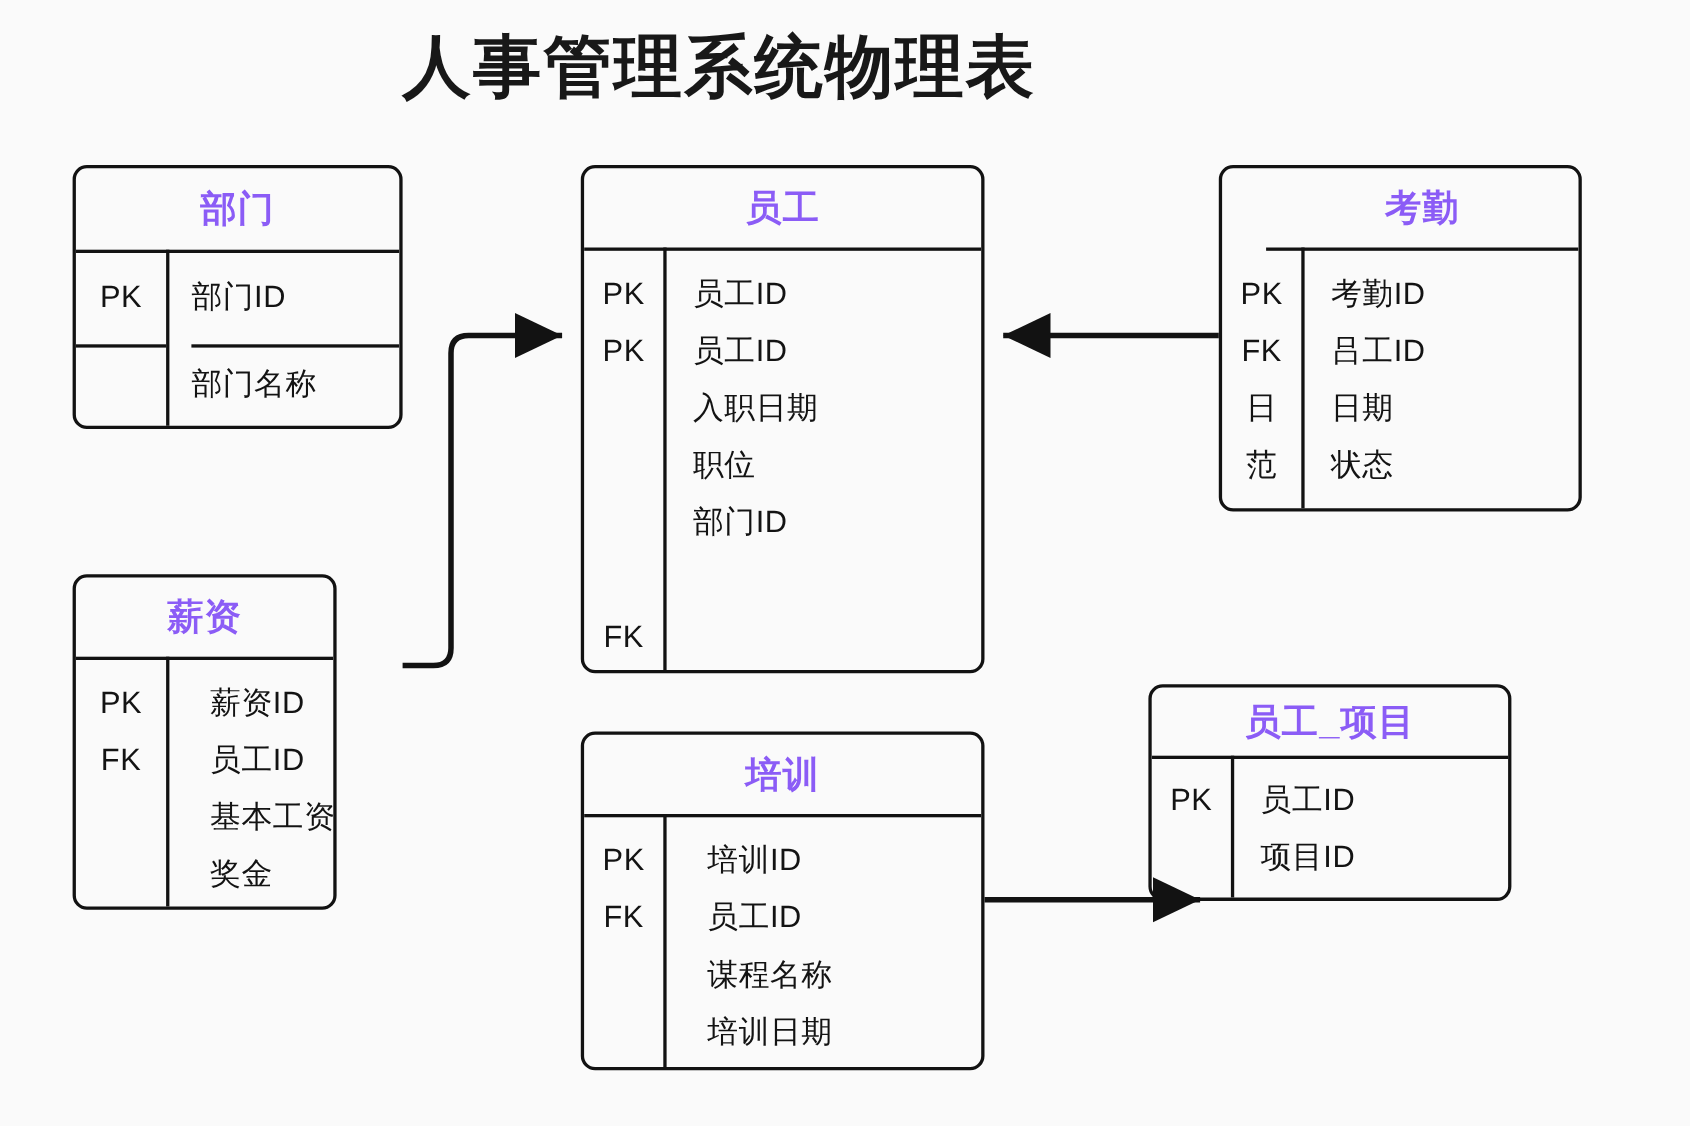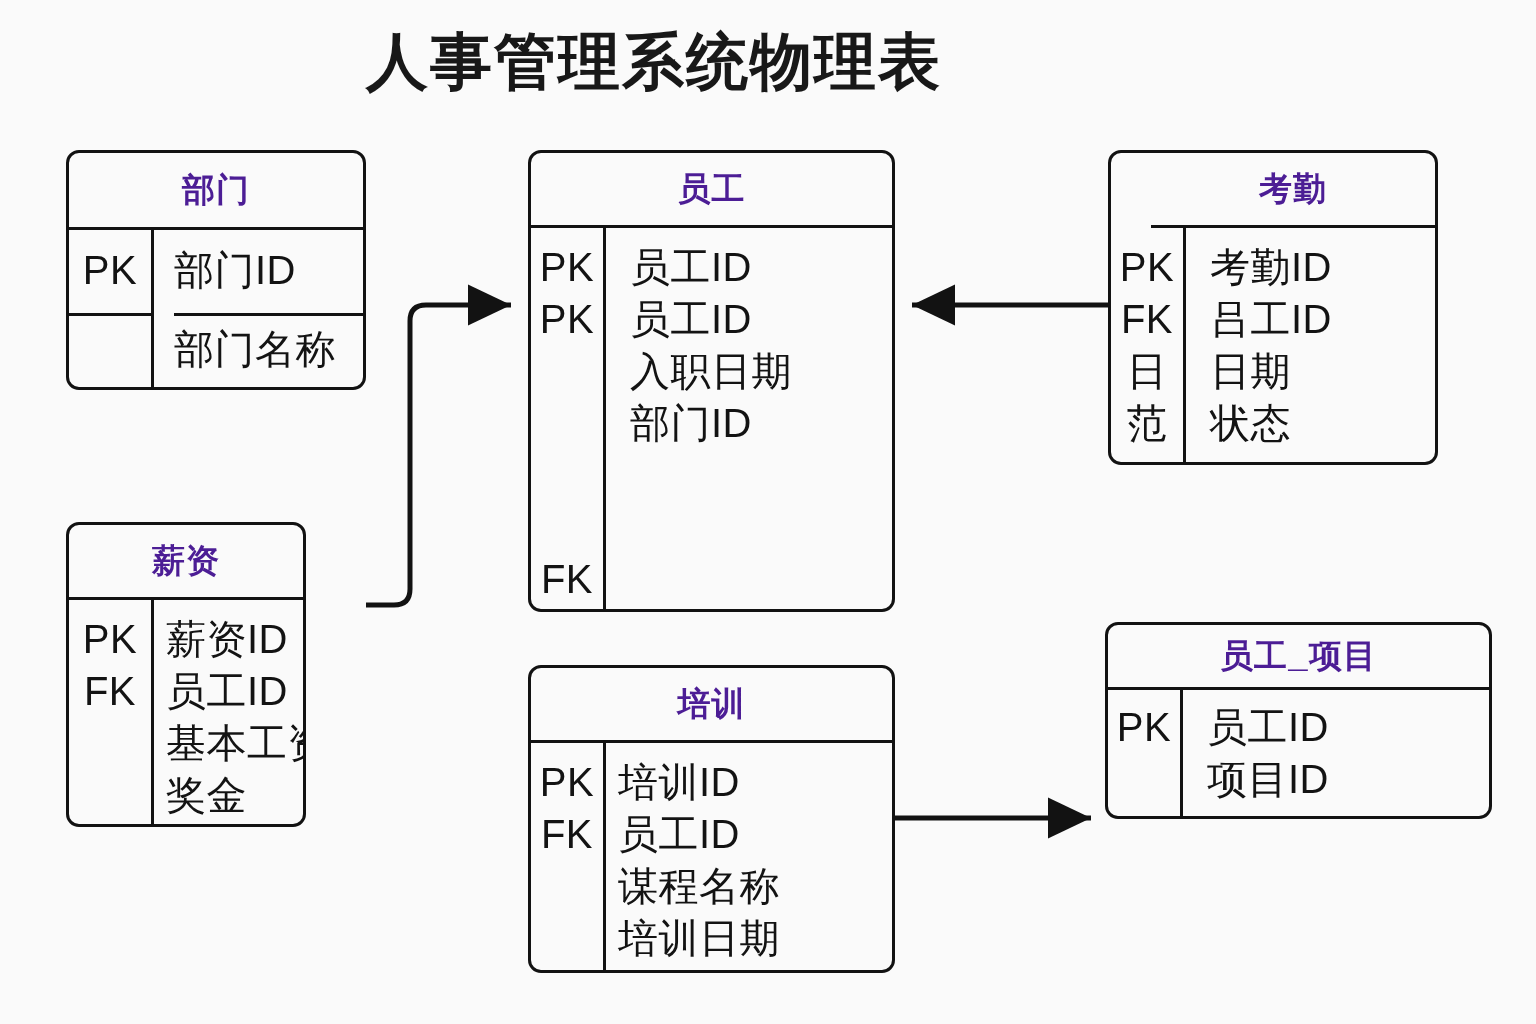--- a/index.html
+++ b/index.html
@@ -38,23 +38,22 @@
     overflow: hidden;
   }
   .entity-title {
     box-sizing: border-box;
     height: 100%;
     display: flex;
     align-items: center;
     justify-content: center;
     font-size: 33px;
     font-weight: 700;
-    color: #4c1d95;
+    color: #8b5cf6;
     letter-spacing: 1px;
-    font-family: Liberation Mono, monospace;
   }
   .entity-header {
     position: absolute;
     left: 0;
     right: 0;
     top: 0;
     border-bottom: 3px solid #121212;
   }
   .entity-body {
     position: absolute;
@@ -65,25 +64,25 @@
   }
   .col-key {
     box-sizing: border-box;
     border-right: 3px solid #121212;
     padding-top: 16px;
     flex: 0 0 auto;
   }
   .col-attr {
     box-sizing: border-box;
     padding-top: 16px;
-    padding-left: 12px;
+    padding-left: 37px;
     flex: 1 1 auto;
   }
   .cell {
-    font-size: 40px;
+    font-size: 28px;
     font-weight: 500;
     color: #131313;
     line-height: 52px;
     height: 52px;
     white-space: nowrap;
     letter-spacing: 0.5px;
   }
   .col-key .cell {
     text-align: center;
     font-weight: 500;
@@ -156,20 +155,21 @@
         <div class="cell"></div>
         <div class="cell"></div>
         <div class="cell"></div>
         <div class="cell"></div>
         <div class="cell">FK</div>
       </div>
       <div class="col-attr" style="padding-left:24px;">
         <div class="cell">员工ID</div>
         <div class="cell">员工ID</div>
         <div class="cell">入职日期</div>
+        <div class="cell">职位</div>
         <div class="cell">部门ID</div>
       </div>
     </div>
   </div>
 
   <div class="entity" style="left:1108px; top:150px; width:330px; height:315px;">
     <div class="entity-header" style="height:72px;margin-left:40px;">
       <div class="entity-title">考勤</div>
     </div>
     <div class="entity-body" style="top:72px; height:240px;">
@@ -201,21 +201,21 @@
       </div>
       <div class="col-attr" style="">
         <div class="cell">培训ID</div>
         <div class="cell">员工ID</div>
         <div class="cell">谋程名称</div>
         <div class="cell">培训日期</div>
       </div>
     </div>
   </div>
 
-  <div class="entity" style="left:1105px; top:622px; width:387px; height:197px;">
+  <div class="entity" style="left:1044px; top:622px; width:330px; height:197px;">
     <div class="entity-header" style="height:62px;">
       <div class="entity-title">员工_项目</div>
     </div>
     <div class="entity-body" style="top:62px; height:132px;">
       <div class="col-key" style="width:75px; padding-top:14px;">
         <div class="cell">PK</div>
         <div class="cell"></div>
       </div>
       <div class="col-attr" style="padding-top:14px; padding-left:24px;">
         <div class="cell">员工ID</div>

